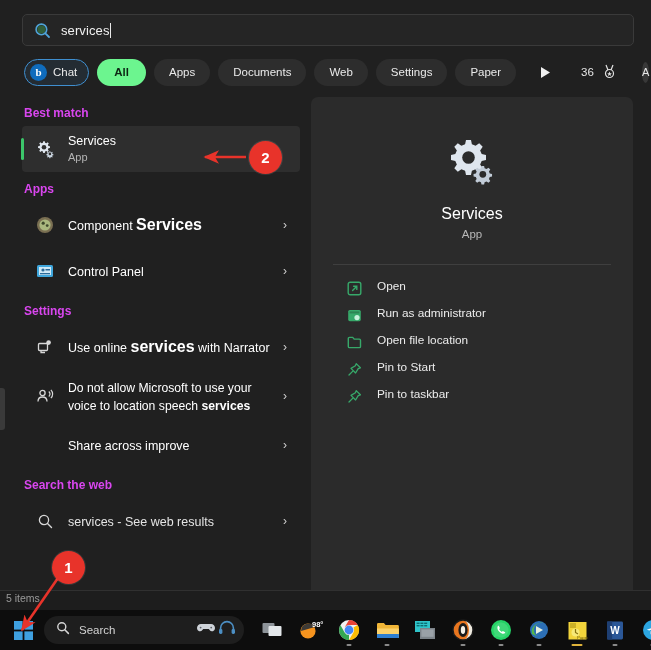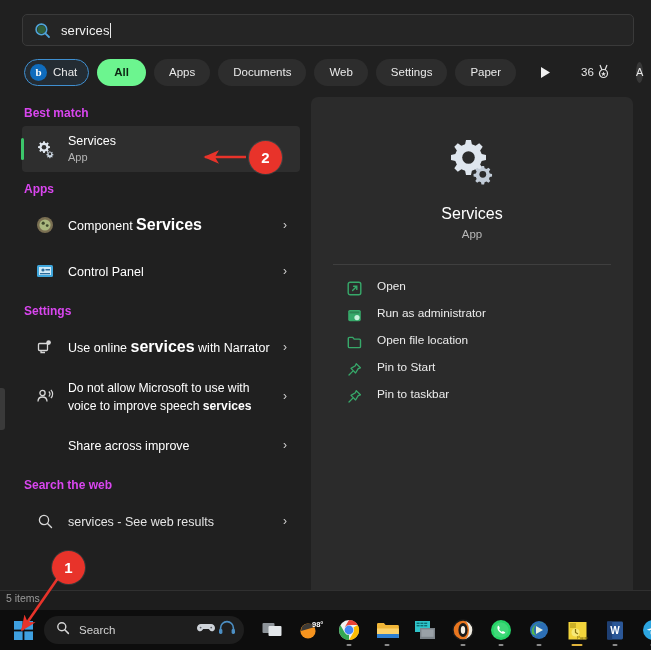--- a/index.html
+++ b/index.html
@@ -108,21 +108,21 @@
     width: 1px; height: 16px;
     background: #4a4a4a;
     margin: 0 2px;
   }
   .play-btn {
     width: 24px; height: 24px;
     display: flex; align-items: center; justify-content: center;
     margin-left: 4px;
   }
   .rewards {
-    display: flex; align-items: center; gap: 3px;
+    display: flex; align-items: center; gap: 9px;
     margin-left: 22px;
     font-size: 11.5px;
     color: #e6e6e6;
   }
   .avatar-circle {
     width: 21px; height: 21px;
     border-radius: 50%;
     background: #383838;
     display: flex; align-items: center; justify-content: center;
     font-size: 11px;
@@ -490,21 +490,21 @@
 
       <div class="res-row two-line">
         <span class="res-ico">
           <svg width="18" height="18" viewBox="0 0 18 18">
             <circle cx="6.5" cy="6" r="2.6" fill="none" stroke="#d8d8d8" stroke-width="1.3"></circle>
             <path d="M2 14.5 C2 11 4 10 6.5 10 C9 10 11 11 11 14.5" fill="none" stroke="#d8d8d8" stroke-width="1.3"></path>
             <path d="M12.8 4.5 a3.6 3.6 0 0 1 0 5 M14.9 2.8 a6 6 0 0 1 0 8.4" fill="none" stroke="#d8d8d8" stroke-width="1.2"></path>
           </svg>
         </span>
         <span class="res-body">
-          <span class="res-title wrap">Do not allow Microsoft to use with voice to improve speech </span><b class="res-title wrap">services</b>
+          <span class="res-title wrap">Do not allow Microsoft to use your voice to location speech </span><b class="res-title wrap">services</b>
         </span>
         <span class="chev">›</span>
       </div>
 
       <div class="res-row">
         <span class="res-ico"></span>
         <span class="res-body">
           <span class="res-title">Share across improve</span>
         </span>
         <span class="chev">›</span>

